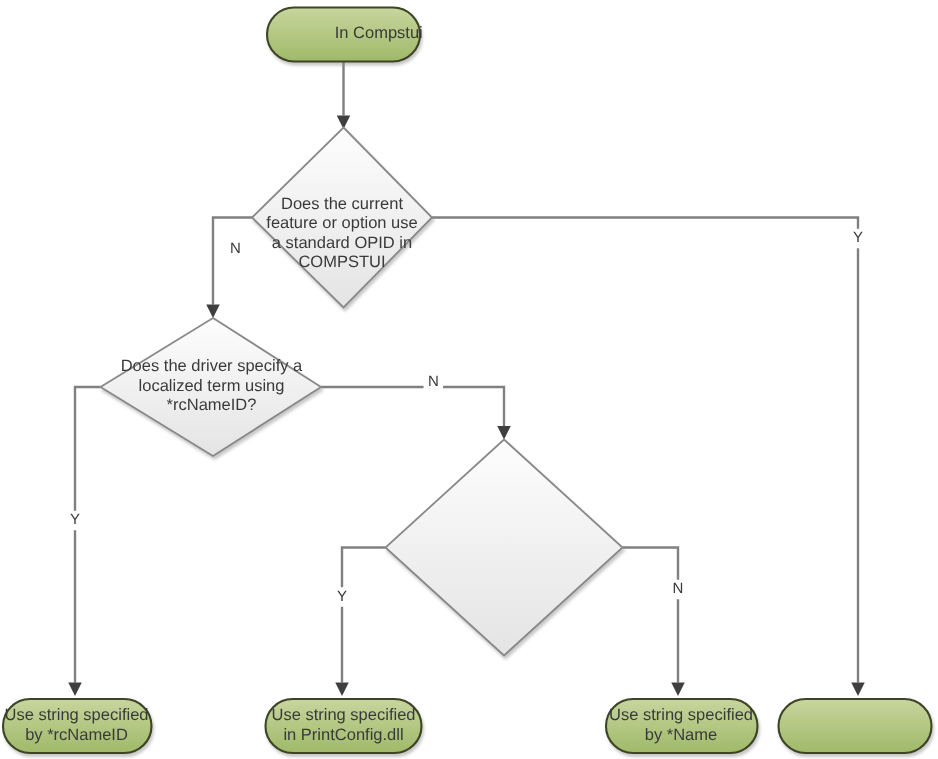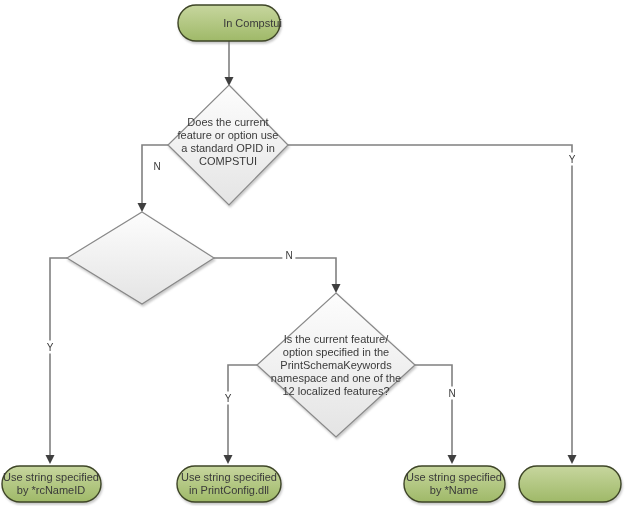--- a/index.html
+++ b/index.html
@@ -80,31 +80,29 @@
     <polygon class="shp" points="336,293 415,365 336,437 257,365" fill="url(#diamondGrad)" stroke="#898989" stroke-width="1.2"></polygon>
 
     <rect class="shp" x="2" y="466" width="99" height="36" rx="18" ry="18" fill="url(#greenGrad)" stroke="#3e4527" stroke-width="1.4"></rect>
     <rect class="shp" x="177" y="466" width="104" height="36" rx="18" ry="18" fill="url(#greenGrad)" stroke="#3e4527" stroke-width="1.4"></rect>
     <rect class="shp" x="404" y="466" width="101" height="36" rx="18" ry="18" fill="url(#greenGrad)" stroke="#3e4527" stroke-width="1.4"></rect>
     <rect class="shp" x="519" y="466" width="102" height="36" rx="18" ry="18" fill="url(#greenGrad)" stroke="#3e4527" stroke-width="1.4"></rect>
   </svg>
 
   <div class="lbl" style="left:229px;top:23px;width:100px;padding-left:47px;">In Compstui</div>
 
-  <div class="lbl" style="left:228px;top:142px;width:140px;">Does the current
+  <div class="lbl" style="left:228px;top:156px;width:140px;">Does the current
 feature or option use
 a standard OPID in
 COMPSTUI</div>
 
+  <div class="lbl" style="left:141px;top:258px;width:152px;">Does the driver specify a
+localized term using
+*rcNameID?</div>
 
-  <div class="lbl" style="left:336px;top:365px;width:170px;">Is the current feature/
-option specified in the
-PrintSchemaKeywords
-namespace and one of the
-12 localized features?</div>
 
   <div class="lbl" style="left:51px;top:484px;width:100px;">Use string specified
 by *rcNameID</div>
 
   <div class="lbl" style="left:229px;top:484px;width:106px;">Use string specified
 in PrintConfig.dll</div>
 
   <div class="lbl" style="left:454px;top:484px;width:102px;">Use string specified
 by *Name</div>
 

